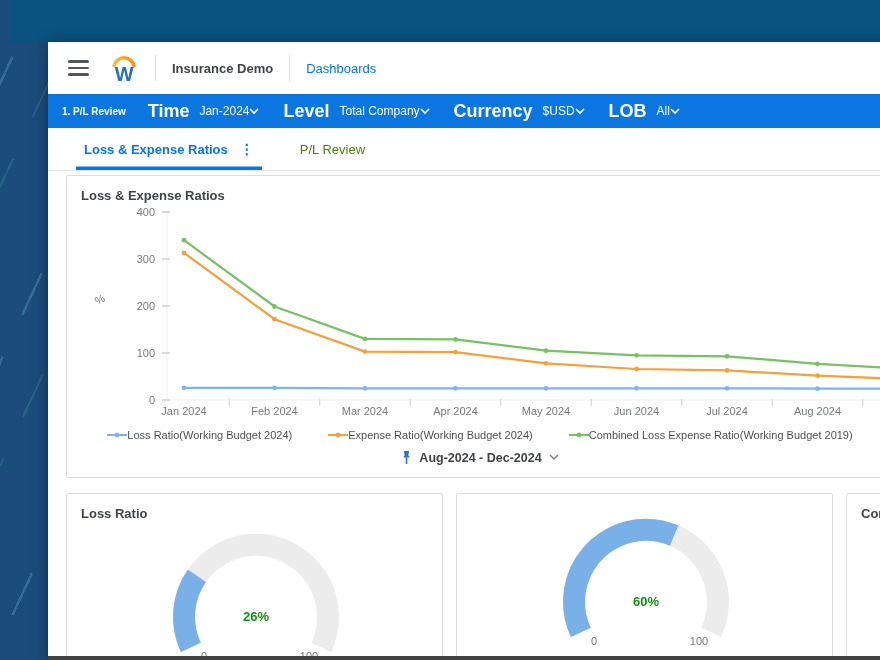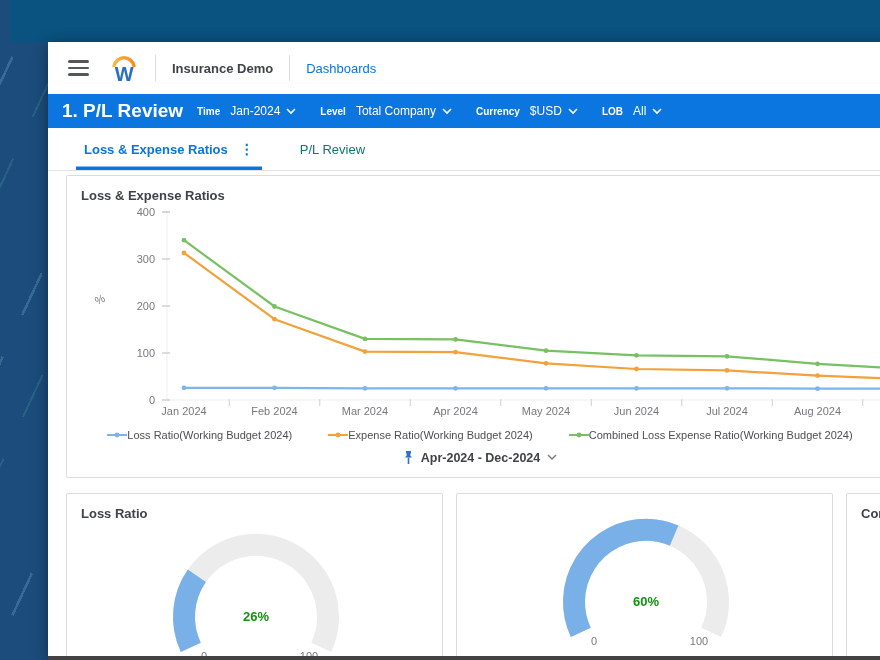--- a/index.html
+++ b/index.html
@@ -19,29 +19,29 @@
   .burger{width:21px;cursor:pointer;display:flex;flex-direction:column;gap:4px;}
   .burger i{display:block;height:2.5px;background:#53575a;border-radius:2px;}
   .logo{margin-left:20px;width:30px;display:flex;flex-direction:column;align-items:center;}
   .logo .w{font-size:20px;font-weight:700;color:#2a70c2;line-height:14px;letter-spacing:-.5px;}
   .vdiv{width:1px;height:26px;background:#dcdcdc;margin:0 16px;}
   .crumb{font-size:13px;font-weight:700;color:#3f4347;text-align:center;}
   .navlink{font-size:13px;color:#0875e1;cursor:pointer;}
 
   
   .tbar{height:34px;background:#0b76e0;display:flex;align-items:center;padding:0 14px;color:#fff;white-space:nowrap;}
-  .tbar .title{font-size:19px;font-weight:700;margin-right:14px;}
+  .tbar .title{font-size:10px;font-weight:700;margin-right:22px;}
   .fgroup{display:flex;align-items:center;margin-right:24px;}
-  .flabel{font-size:10px;font-weight:700;margin-right:10px;}
-  .fvalue{font-size:12px;display:flex;align-items:center;gap:6px;cursor:pointer;}
+  .flabel{font-size:18px;font-weight:700;margin-right:10px;}
+  .fvalue{font-size:12px;display:flex;align-items:center;gap:0;cursor:pointer;}
   .chev{width:10px;height:7px;}
 
   
   .tabbar{height:42px;border-bottom:1px solid #e3e3e3;display:flex;align-items:stretch;padding:0 28px;background:#fff;}
-  .tab{display:flex;align-items:center;padding:0 8px;margin-right:30px;font-size:13px;color:#0f766e;cursor:pointer;}
+  .tab{display:flex;align-items:center;padding:0 8px;margin-right:30px;font-size:13px;color:#4d7c0f;cursor:pointer;}
   .tab.active{color:#0875e1;font-weight:700;box-shadow:inset 0 -3.5px 0 #0875e1;}
   .kebab{margin-left:12px;font-size:14px;font-weight:700;color:#0875e1;cursor:pointer;}
 
   .content{padding:4px 18px 0;background:#fff;}
   .card{border:1px solid #dcdcdc;border-radius:2px;background:#fff;box-sizing:border-box;}
   .chart-card{width:826px;height:303px;overflow:hidden;}
   .card-title{font-size:13px;font-weight:700;color:#3e4348;margin:12px 0 0 14px;}
   svg text{font-family:"Liberation Sans",sans-serif;}
   .ax{font-size:11px;fill:#75797d;}
   .gval{font-size:13px;font-weight:700;fill:#149114;}
@@ -216,29 +216,29 @@
               <line x1="0" y1="4" x2="20" y2="4" stroke="#f2a13b" stroke-width="2"></line>
               <circle cx="10" cy="4" r="2.4" fill="#f2a13b"></circle>
             </svg>
             <span>Expense Ratio(Working Budget 2024)</span>
           </div>
           <div class="leg-item">
             <svg width="20" height="8">
               <line x1="0" y1="4" x2="20" y2="4" stroke="#77c163" stroke-width="2"></line>
               <circle cx="10" cy="4" r="2.4" fill="#77c163"></circle>
             </svg>
-            <span>Combined Loss Expense Ratio(Working Budget 2024)</span>
+            <span>Combined Loss Expense Ratio(Working Budget 2019)</span>
           </div>
         </div>
       <div class="period">
         <svg width="11" height="15" viewBox="0 0 11 15">
           <path d="M3 1 h5 v1.2 l-0.8 3 1.8 2.3 h-7 l1.8 -2.3 -0.8 -3 z" fill="#2e6fd0"></path>
           <line x1="5.5" y1="7.5" x2="5.5" y2="14" stroke="#2e6fd0" stroke-width="1.6"></line>
         </svg>
-        <span class="ptxt">Apr-2024 - Dec-2024</span>
+        <span class="ptxt">Aug-2024 - Dec-2024</span>
         <svg class="chev" viewBox="0 0 10 7">
             <polyline points="1,1 5,5 9,1" fill="none" stroke="#7a7e82" stroke-width="1.5"></polyline>
           </svg>
       </div>
     </div>
 
     <div class="gauges">
       <div class="card g-card">
         <div class="card-title" style="margin:0">Loss Ratio</div>
         <svg width="377" height="150">

